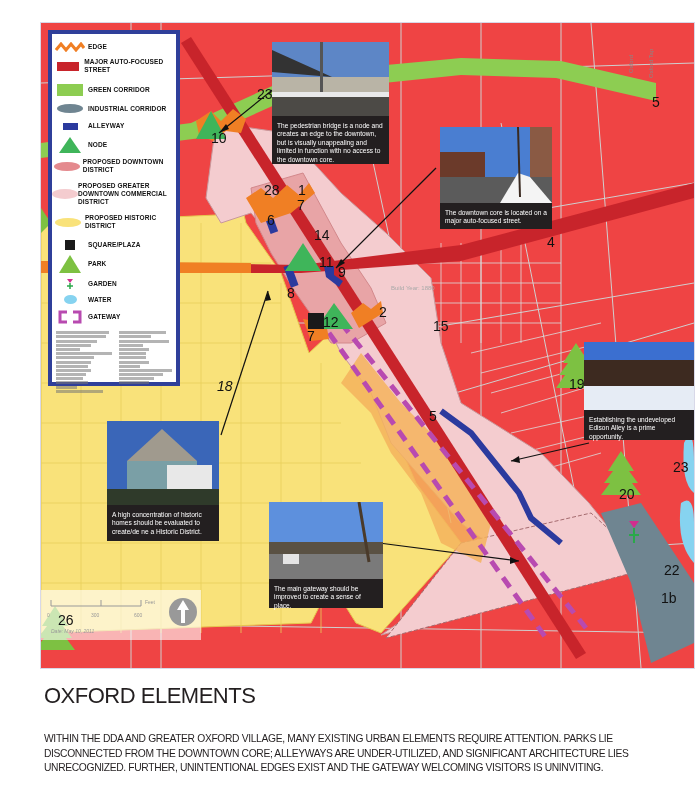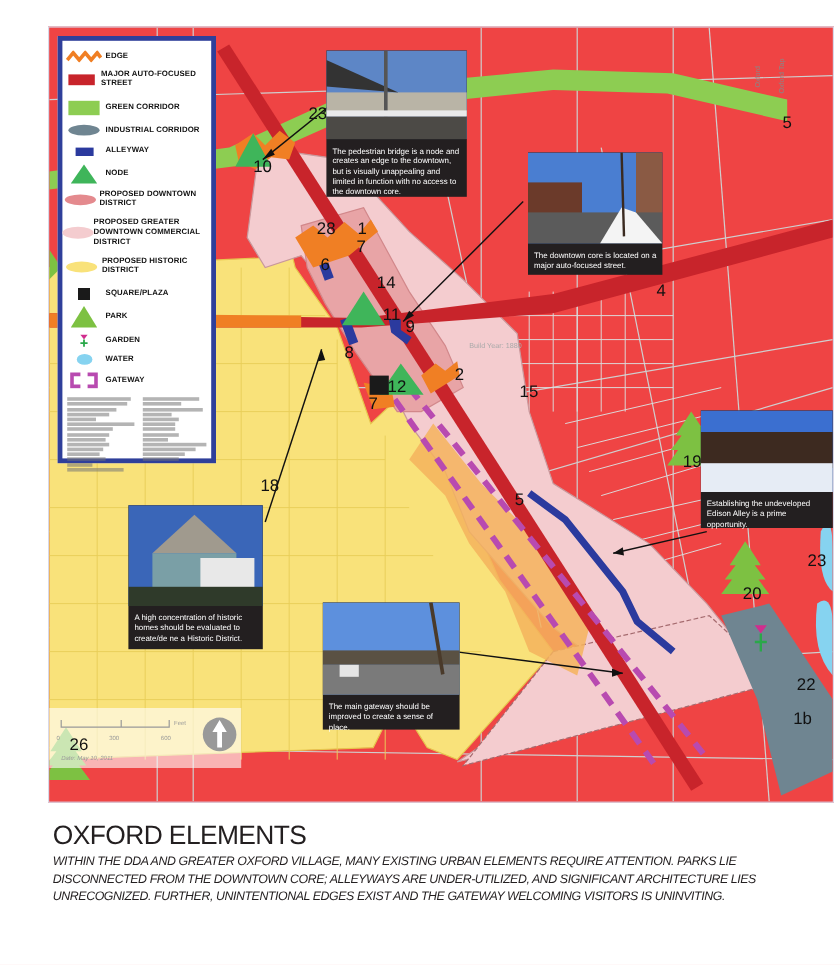--- a/index.html
+++ b/index.html
@@ -12,21 +12,21 @@
   .leg-sym{width:36px;display:flex;justify-content:center;align-items:center;}
   .leg-label{font-size:6.5px;font-weight:bold;color:#111;line-height:8px;letter-spacing:0.1px;}
   .leg-list{position:absolute;left:4px;top:296px;width:122px;display:flex;gap:4px;}
   .leg-col{flex:1;}
   .leg-line{height:3px;margin:1.2px 0;background:#777;opacity:.55;}
   .callout{position:absolute;background:#231f20;color:#fff;font-size:6.6px;line-height:8.5px;box-sizing:border-box;}
   .callout .photo{width:100%;}
   .callout .cap{padding:3px 5px 4px 5px;}
   .scalebar{position:absolute;left:0;top:567px;width:160px;height:50px;background:rgba(255,255,255,0.6);}
   .title{position:absolute;left:44px;top:683px;font-size:22px;color:#231f20;letter-spacing:-0.5px;font-family:"Liberation Sans",sans-serif;}
-  .body-text{position:absolute;left:44px;top:712px;width:620px;font-size:10.3px;line-height:14.5px;color:#231f20;letter-spacing:-0.35px;font-style:italic;}
+  .body-text{position:absolute;left:44px;top:732px;width:620px;font-size:10.3px;line-height:14.5px;color:#231f20;letter-spacing:-0.35px;}
 </style>
 </head>
 <body>
 
 <div id="map">
   <svg class="base" width="653" height="645" viewBox="0 0 653 645">
 
     <g stroke="#cfcfcf" stroke-width="1" fill="none">
       <path d="M90 0 L90 645"></path>
         <path d="M120 0 L120 645"></path>
@@ -160,21 +160,21 @@
   <span class="num" style="left:242px;top:232px;margin-left:36px;">11</span>
   <span class="num" style="left:297px;top:242px;">9</span>
   <span class="num" style="left:246px;top:263px;">8</span>
   <span class="num" style="left:338px;top:282px;">2</span>
   <span class="num" style="left:282px;top:292px;">12</span>
   <span class="num" style="left:348px;top:296px;margin-left:44px;">15</span>
   <span class="num" style="left:266px;top:306px;">7</span>
   <span class="num" style="left:611px;top:72px;">5</span>
   <span class="num" style="left:506px;top:212px;">4</span>
   <span class="num" style="left:388px;top:386px;">5</span>
-  <span class="num" style="left:176px;top:374px;">18</span>
+  <span class="num" style="left:176px;top:356px;font-style:italic;">18</span>
   <span class="num" style="left:528px;top:354px;">19</span>
   <span class="num" style="left:632px;top:437px;">23</span>
   <span class="num" style="left:578px;top:464px;">20</span>
   <span class="num" style="left:585px;top:540px;margin-left:38px;">22</span>
   <span class="num" style="left:620px;top:568px;">1b</span>
   <span class="num" style="left:17px;top:590px;">26</span>
 </div>
 
 <div class="legend">
   <div class="leg-item" style="top:8px;">

